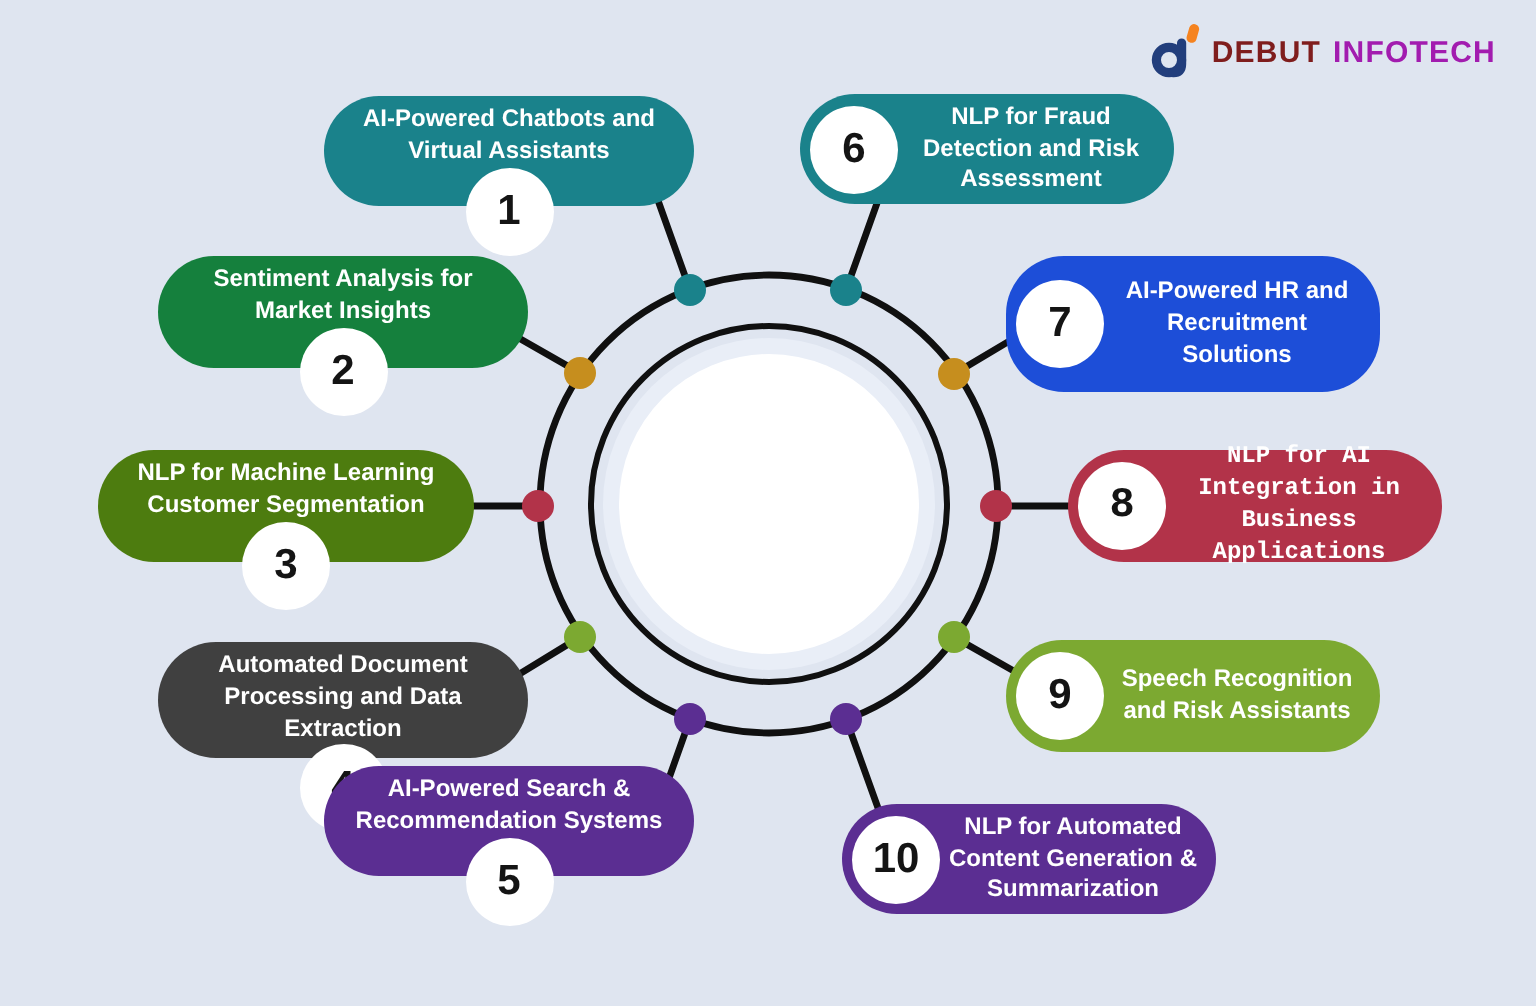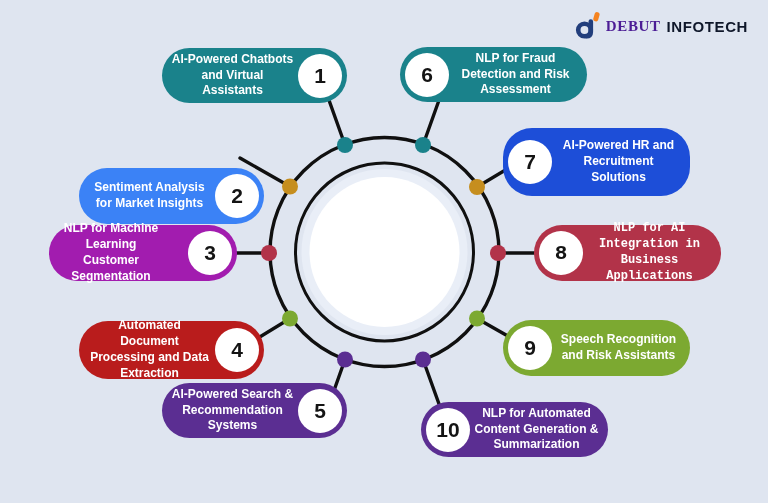--- a/index.html
+++ b/index.html
@@ -35,20 +35,21 @@
   }
   
   .pill {
     position: absolute;
     display: flex;
     align-items: center;
     border-radius: 29px;
     box-sizing: border-box;
     padding: 4px 5px;
     color: #ffffff;
+    flex-direction: column;
   }
   .pill.right { flex-direction: row-reverse; }
   .pill-label {
     flex: 1;
     text-align: center;
     font-size: 12px;
     font-weight: 700;
     line-height: 1.32;
     padding: 0 4px;
   }
@@ -104,37 +105,37 @@
       <circle cx="423" cy="359.5" r="8" fill="#5B2E92"></circle>
     </g>
   </svg>
 
   <div class="logo">
     <svg width="25" height="30" viewBox="0 0 25 30">
       <rect x="19" y="1" width="5" height="9.5" rx="2.4" fill="#F58320" transform="rotate(16 21.5 5.5)"></rect>
       <circle cx="9.5" cy="19" r="6.3" fill="none" stroke="#223E7C" stroke-width="4.6"></circle>
       <path d="M 15.8 10.5 L 15.8 21 Q 15.8 25.5 11.5 25.3" fill="none" stroke="#223E7C" stroke-width="4.6" stroke-linecap="round"></path>
     </svg>
-    <span class="logo-text" style="color: #4c1d95; font-family: Liberation Serif, serif;">DEBUT</span>
-    <span class="logo-text" style="color: #0f172a;">INFOTECH</span>
+    <span class="logo-text" style="color: #7f1d1d;">DEBUT</span>
+    <span class="logo-text" style="color: #a21caf;">INFOTECH</span>
   </div>
 
   <div class="pill left" style="left: 162px; top: 48px; width: 185px; height: 55px; background-color: rgb(26, 130, 139);">
     <div class="pill-label">AI-Powered Chatbots and Virtual Assistants</div>
     <div class="pill-num">1</div>
   </div>
-  <div class="pill left" style="left: 79px; top: 128px; width: 185px; height: 56px; background-color: #3b82f6; margin-top: 40px;">
+  <div class="pill left" style="left: 79px; top: 128px; width: 185px; height: 56px; background-color: #15803d;">
     <div class="pill-label">Sentiment Analysis for Market Insights</div>
     <div class="pill-num">2</div>
   </div>
-  <div class="pill left" style="left: 49px; top: 225px; width: 188px; height: 56px; background-color: #a21caf; gap: 20px;">
+  <div class="pill left" style="left: 49px; top: 225px; width: 188px; height: 56px; background-color: #4d7c0f;">
     <div class="pill-label">NLP for Machine Learning Customer Segmentation</div>
     <div class="pill-num">3</div>
   </div>
-  <div class="pill left" style="left: 79px; top: 321px; width: 185px; height: 58px; background-color: #b91c1c;">
+  <div class="pill left" style="left: 79px; top: 321px; width: 185px; height: 58px; background-color: #404040;">
     <div class="pill-label">Automated Document Processing and Data Extraction</div>
     <div class="pill-num">4</div>
   </div>
   <div class="pill left" style="left: 162px; top: 383px; width: 185px; height: 55px; background-color: rgb(91, 46, 146);">
     <div class="pill-label">AI-Powered Search &amp; Recommendation Systems</div>
     <div class="pill-num">5</div>
   </div>
 
   <div class="pill right" style="left: 400px; top: 47px; width: 187px; height: 55px; background-color: rgb(26, 130, 139);">
     <div class="pill-label">NLP for Fraud Detection and Risk Assessment</div>

